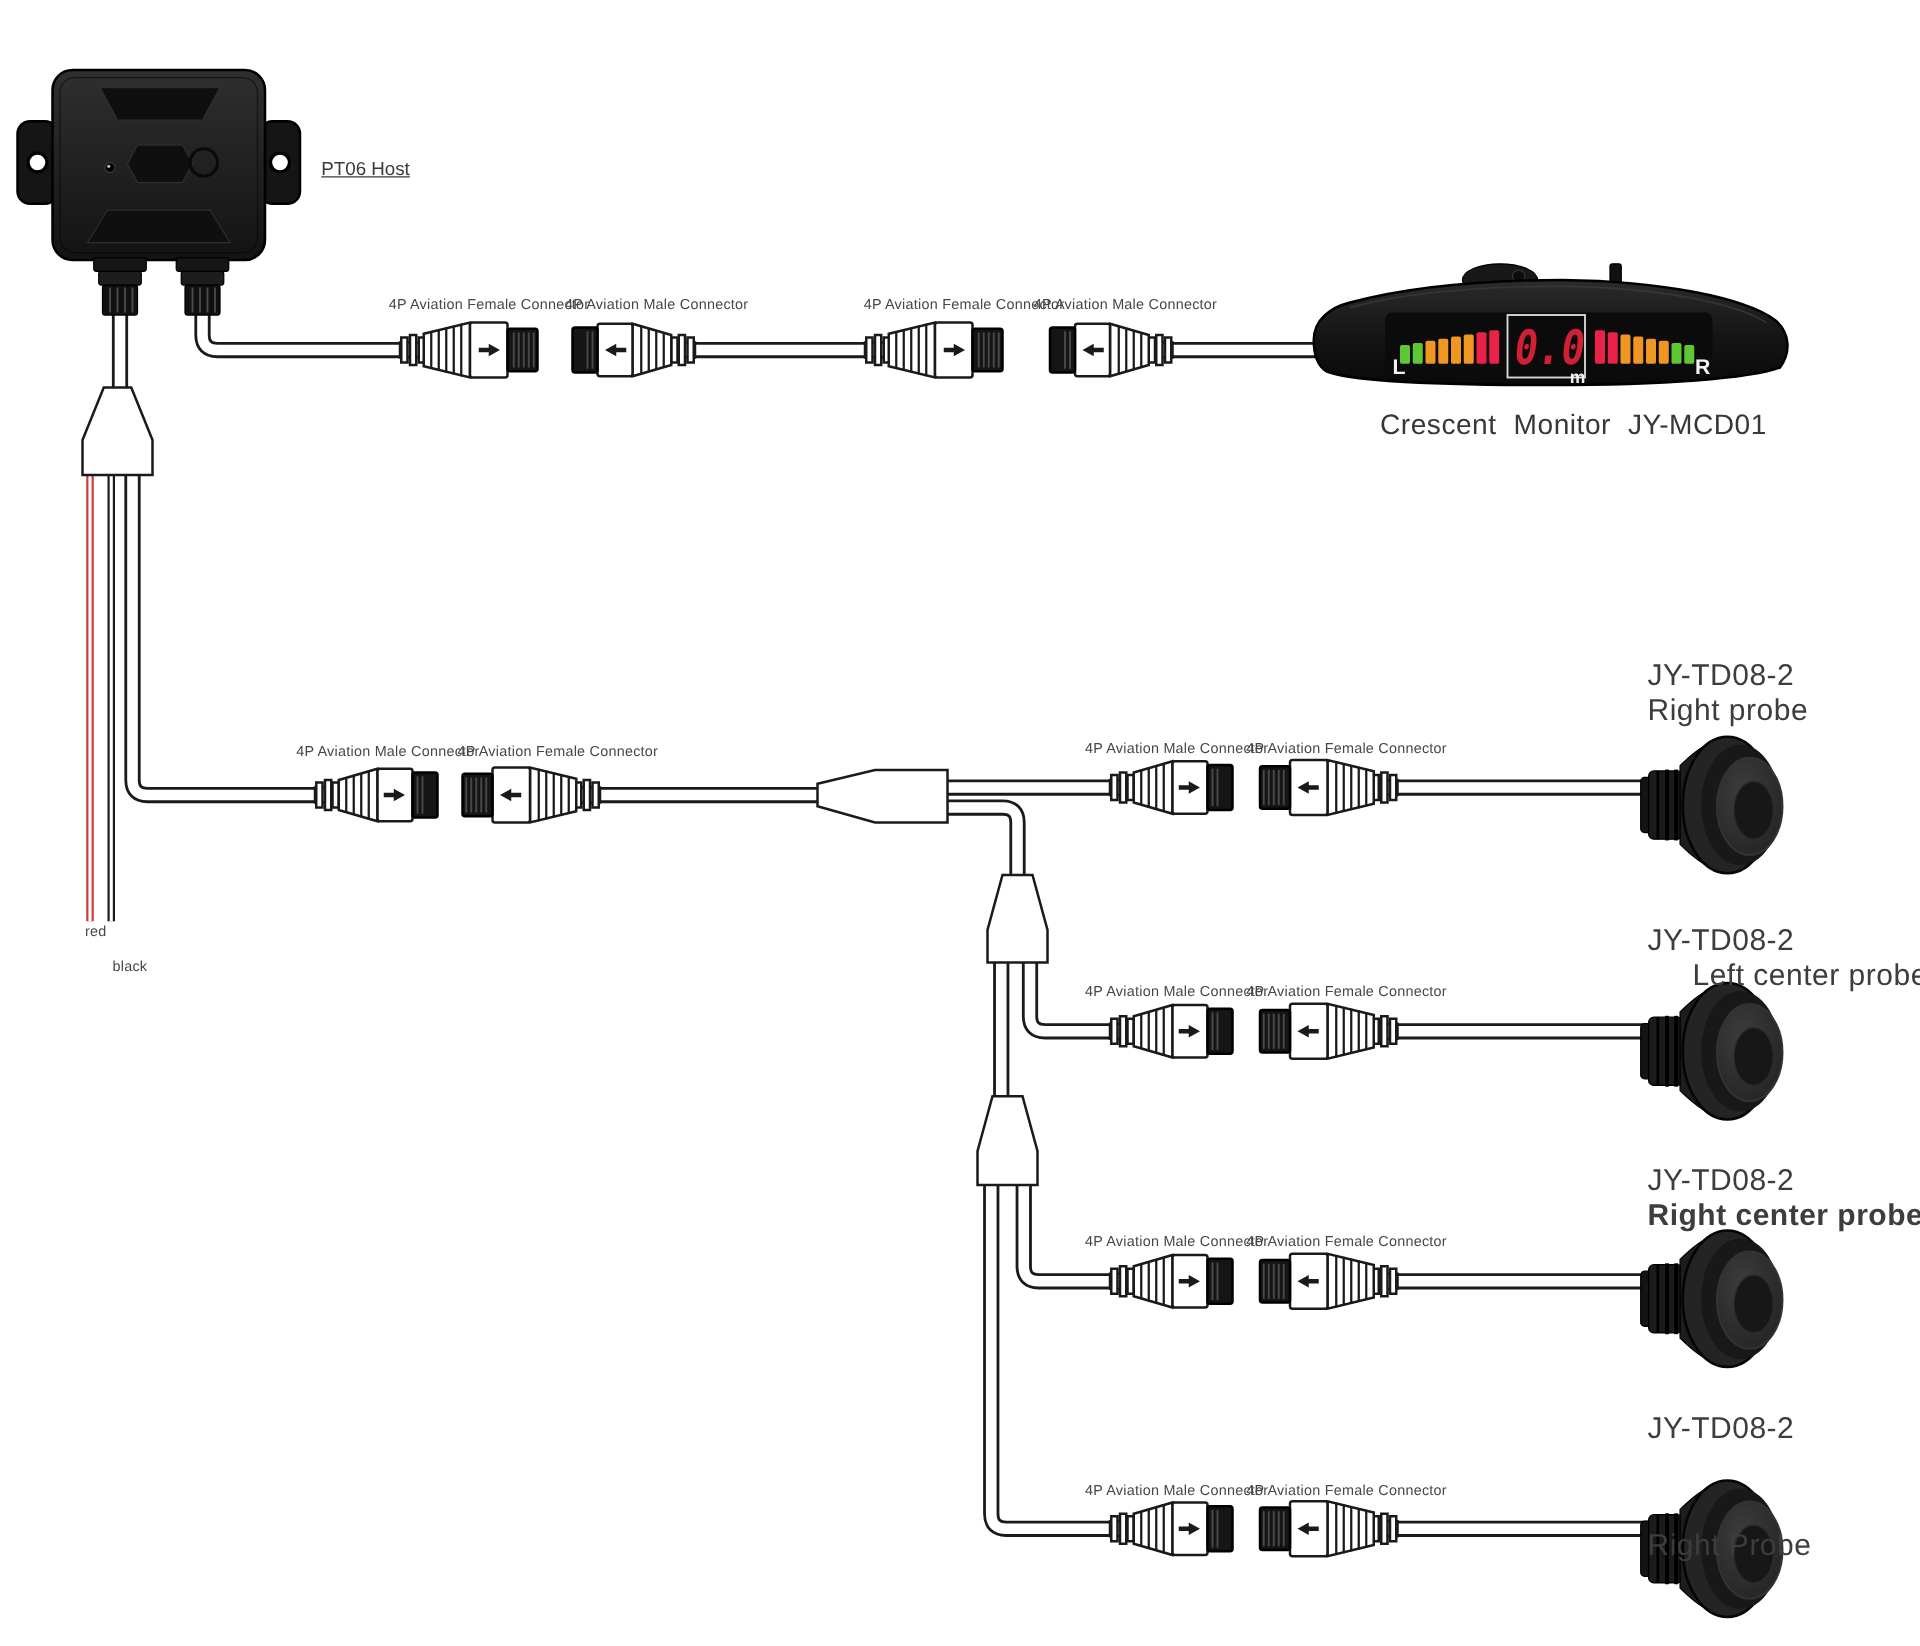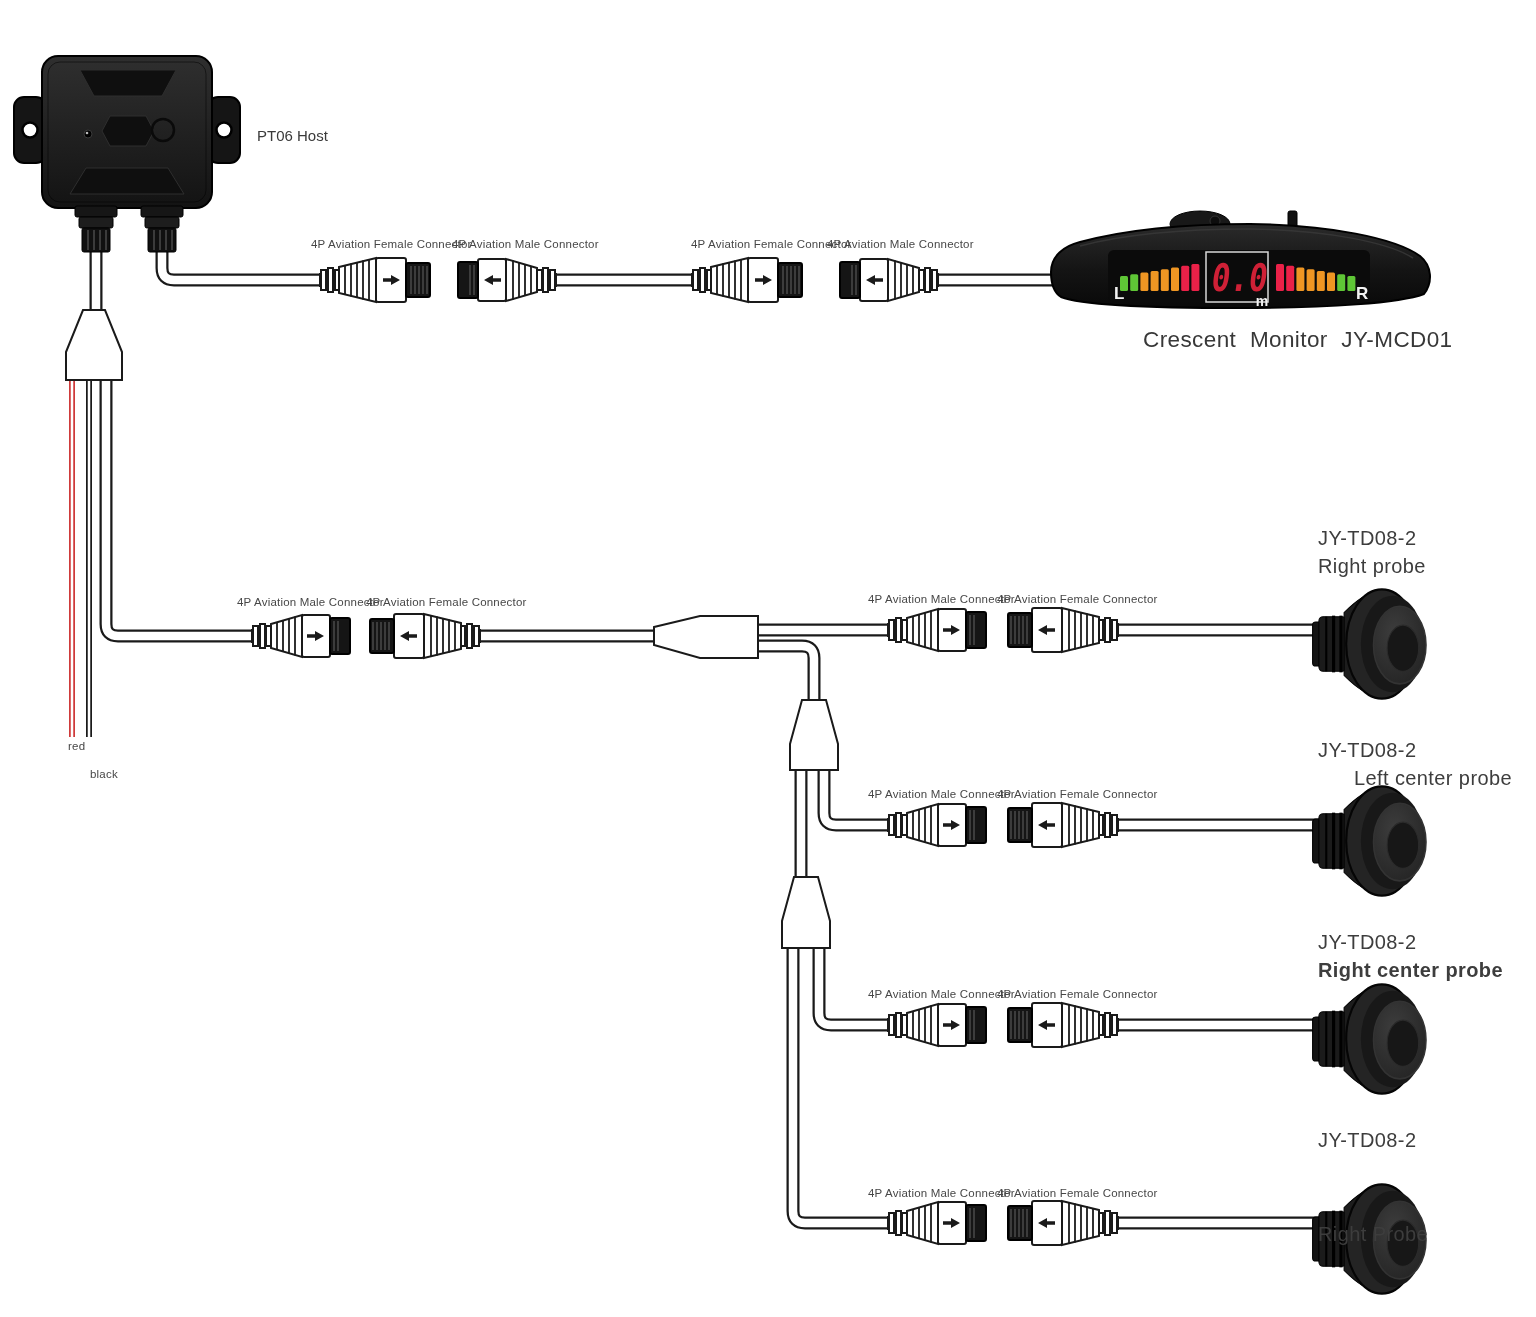--- a/index.html
+++ b/index.html
@@ -1,22 +1,22 @@
 <!DOCTYPE html>
 <html><head>
 <meta charset="utf-8">
 <style>
   html,body{margin:0;padding:0;background:#fff;}
   .canvas{position:relative;width:1536px;height:1317px;background:#fff;overflow:hidden;
           font-family:"Liberation Sans",sans-serif;}
   .art{position:absolute;left:0;top:0;width:1536px;height:1317px;}
   .lbl{position:absolute;white-space:nowrap;color:#474747;font-size:11.5px;letter-spacing:.2px;}
-  .lbl-host{position:absolute;white-space:nowrap;color:#3a3a3a;font-size:15px;}
+  .lbl-host{position:absolute;white-space:nowrap;color:#3a3a3a;font-size:15px;text-decoration:underline;}
   .lbl-mon{position:absolute;white-space:nowrap;color:#383838;font-size:22.5px;word-spacing:7px;letter-spacing:.4px;}
-  .lbl-probe{position:absolute;white-space:nowrap;color:#3d3d3d;font-size:20px;letter-spacing:.4px;}
+  .lbl-probe{position:absolute;white-space:nowrap;color:#3d3d3d;font-size:24px;letter-spacing:.4px;}
   .tube-o{stroke:#1a1a1a;stroke-width:13;fill:none;stroke-linejoin:round;}
   .tube-i{stroke:#ffffff;stroke-width:8.5;fill:none;stroke-linejoin:round;}
   .w6{stroke-width:6;fill:none;}
   .wb{stroke:#1a1a1a;}
   .w25i{stroke:#ffffff;stroke-width:2.5;fill:none;}
   .part{fill:#ffffff;stroke:#1a1a1a;stroke-width:2;}
   .rib{stroke:#1a1a1a;stroke-width:1.8;}
   .dark{fill:#151515;stroke:#000;stroke-width:2;}
   .knurl{stroke:#4a4a4a;stroke-width:1.5;}
   .mtext{fill:#f2f2f2;font-family:"Liberation Sans",sans-serif;font-weight:bold;}
@@ -268,21 +268,21 @@
 <div class="lbl" style="left:868px;top:788px;">4P Aviation Male Connector</div>
 <div class="lbl" style="left:997px;top:788px;">4P Aviation Female Connector</div>
 <div class="lbl" style="left:868px;top:988px;">4P Aviation Male Connector</div>
 <div class="lbl" style="left:997px;top:988px;">4P Aviation Female Connector</div>
 <div class="lbl" style="left:868px;top:1187px;">4P Aviation Male Connector</div>
 <div class="lbl" style="left:997px;top:1187px;">4P Aviation Female Connector</div>
 
 <div class="lbl" style="left:68px;top:740px;">red</div>
 <div class="lbl" style="left:90px;top:768px;">black</div>
 
-<div class="lbl-mon" style="left:1104px;top:327px;margin-left:39px;">Crescent Monitor JY-MCD01</div>
+<div class="lbl-mon" style="left:1104px;top:327px;">Crescent Monitor JY-MCD01</div>
 
 <div class="lbl-probe" style="left:1318px;top:527px;">JY-TD08-2</div>
 <div class="lbl-probe" style="left:1318px;top:555px;">Right probe</div>
 <div class="lbl-probe" style="left:1318px;top:739px;">JY-TD08-2</div>
 <div class="lbl-probe" style="left:1318px;top:767px;margin-left:36px;">Left center probe</div>
 <div class="lbl-probe" style="left:1318px;top:931px;">JY-TD08-2</div>
 <div class="lbl-probe" style="left:1318px;top:959px;font-weight:bold;">Right center probe</div>
 <div class="lbl-probe" style="left:1318px;top:1129px;">JY-TD08-2</div>
 <div class="lbl-probe" style="left:1318px;top:1223px;">Right Probe</div>
 

